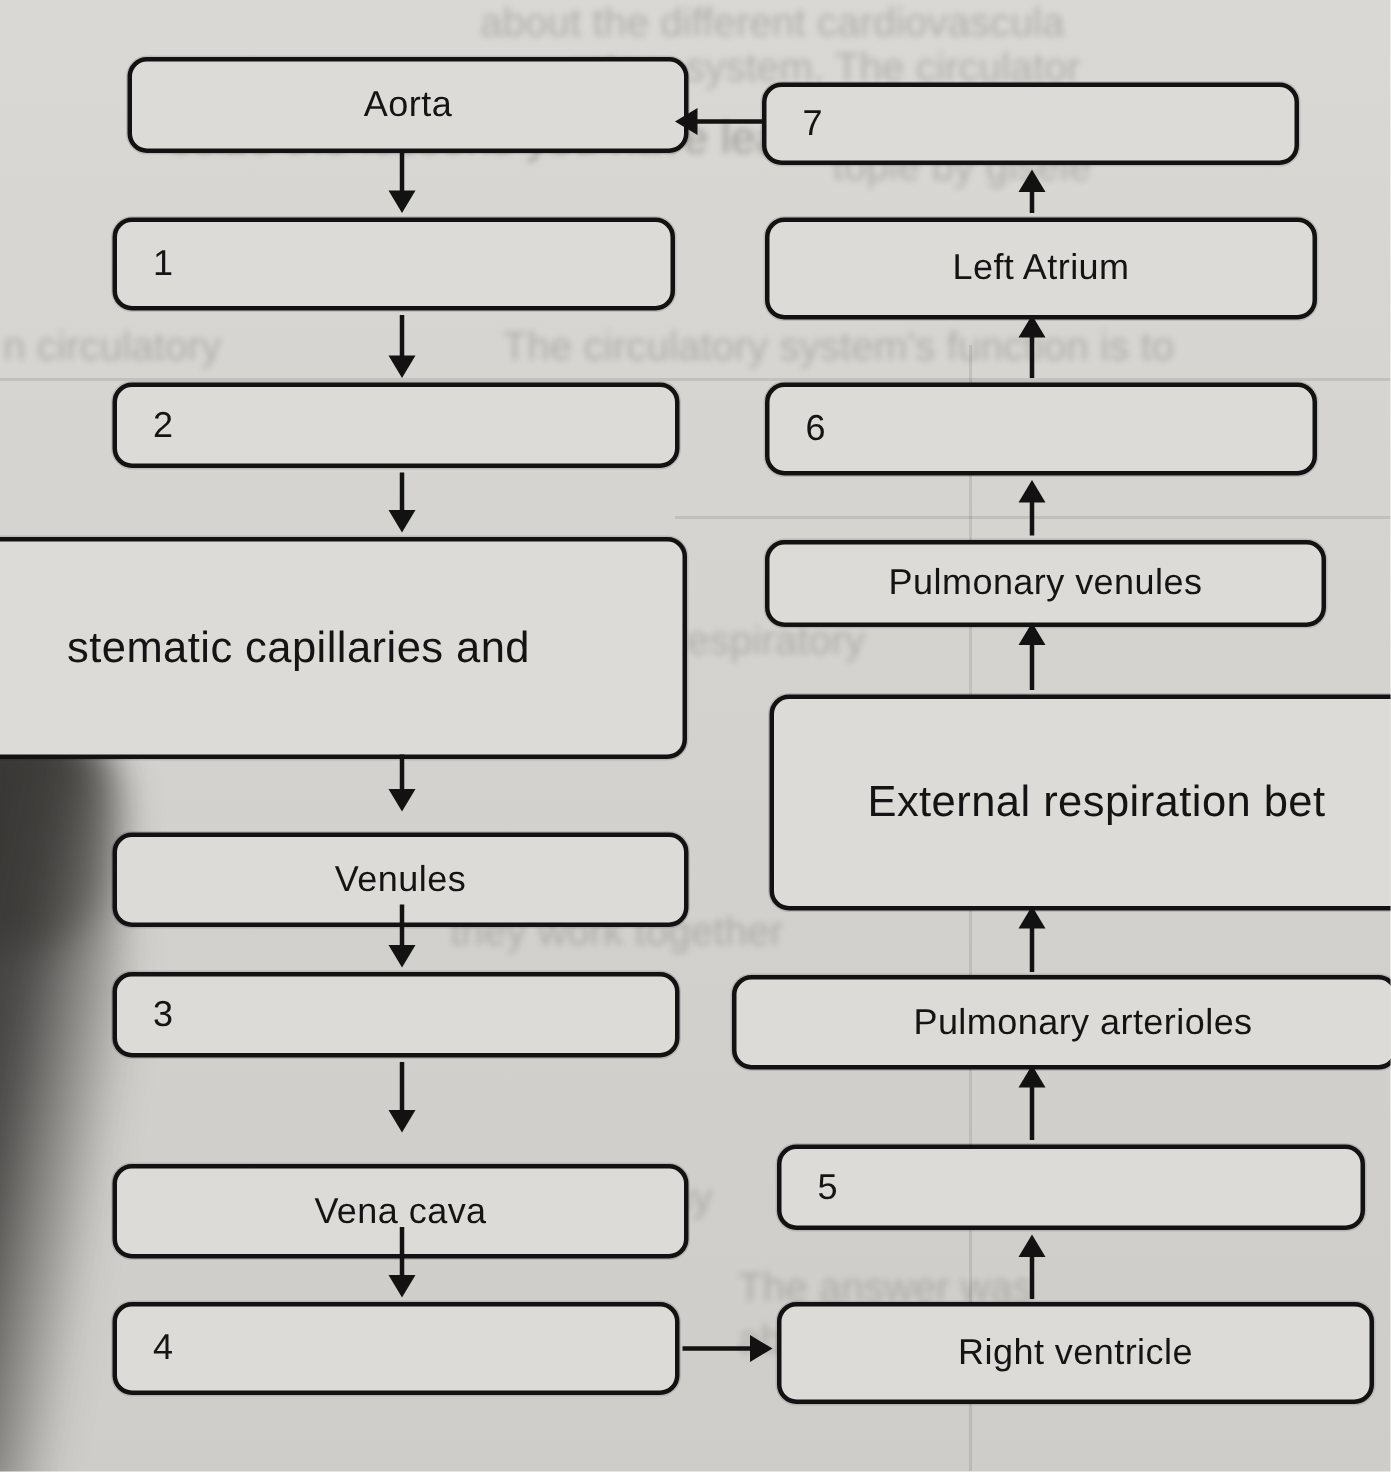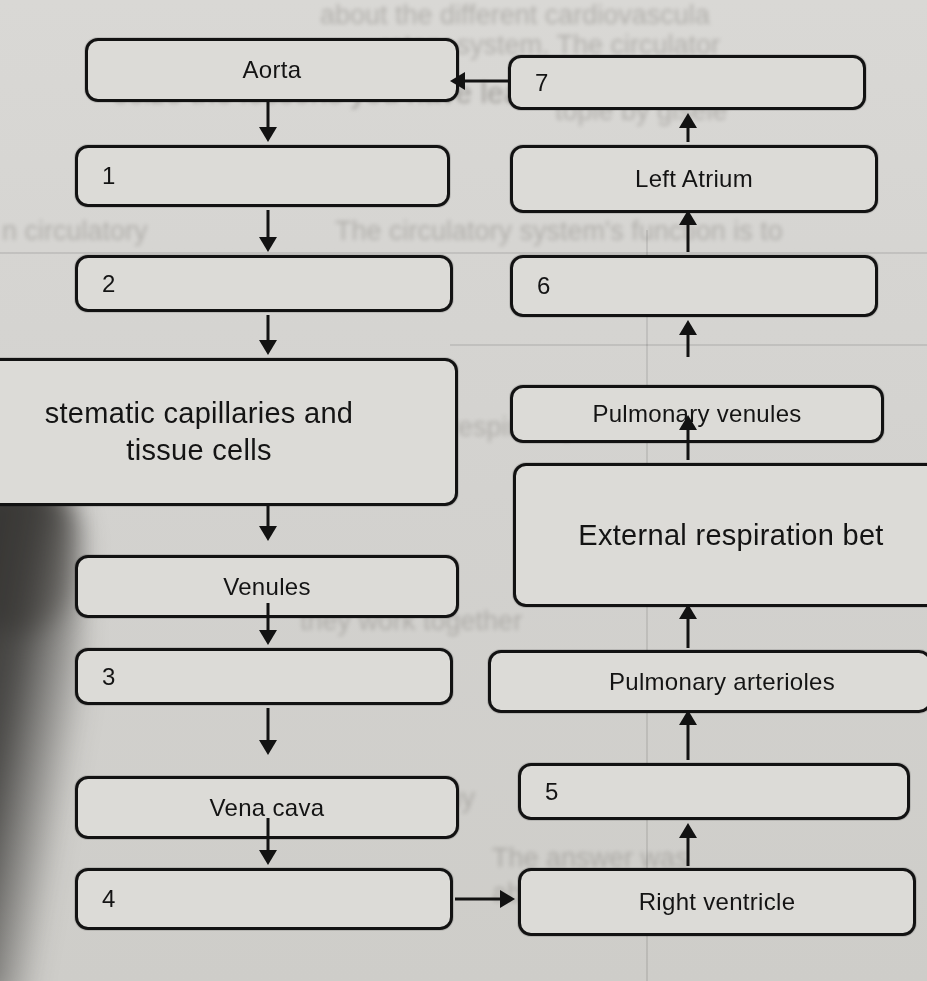--- a/index.html
+++ b/index.html
@@ -89,21 +89,20 @@
 <div class="box num" style="left:75px;top:145px;width:375px;height:62px;">
   <span>1</span>
 </div>
 
 <div class="box num" style="left:75px;top:255px;width:378px;height:57px;">
   <span>2</span>
 </div>
 
 <div class="box multi" style="left:-60px;top:358px;width:512px;height:142px;">
   <div>stematic capillaries and</div>
-  <div>tissue cells</div>
 </div>
 
 <div class="box" style="left:75px;top:543px;width:378px;height:57px;margin-top:12px;">
   <span>Venules</span>
 </div>
 
 <div class="box num" style="left:75px;top:648px;width:378px;height:57px;">
   <span>3</span>
 </div>
 
@@ -120,21 +119,21 @@
 </div>
 
 <div class="box" style="left:510px;top:145px;width:362px;height:62px;">
   <span>Left Atrium</span>
 </div>
 
 <div class="box num" style="left:510px;top:255px;width:368px;height:62px;">
   <span>6</span>
 </div>
 
-<div class="box" style="left:510px;top:360px;width:368px;height:52px;margin-top:25px;">
+<div class="box" style="left:510px;top:360px;width:368px;height:52px;">
   <span>Pulmonary venules</span>
 </div>
 
 <div class="box multi" style="left:513px;top:463px;width:430px;height:138px;">
   <div>External respiration bet</div>
 </div>
 
 <div class="box" style="left:488px;top:650px;width:414px;height:57px;padding-left:24px;">
   <span>Pulmonary arterioles</span>
 </div>

